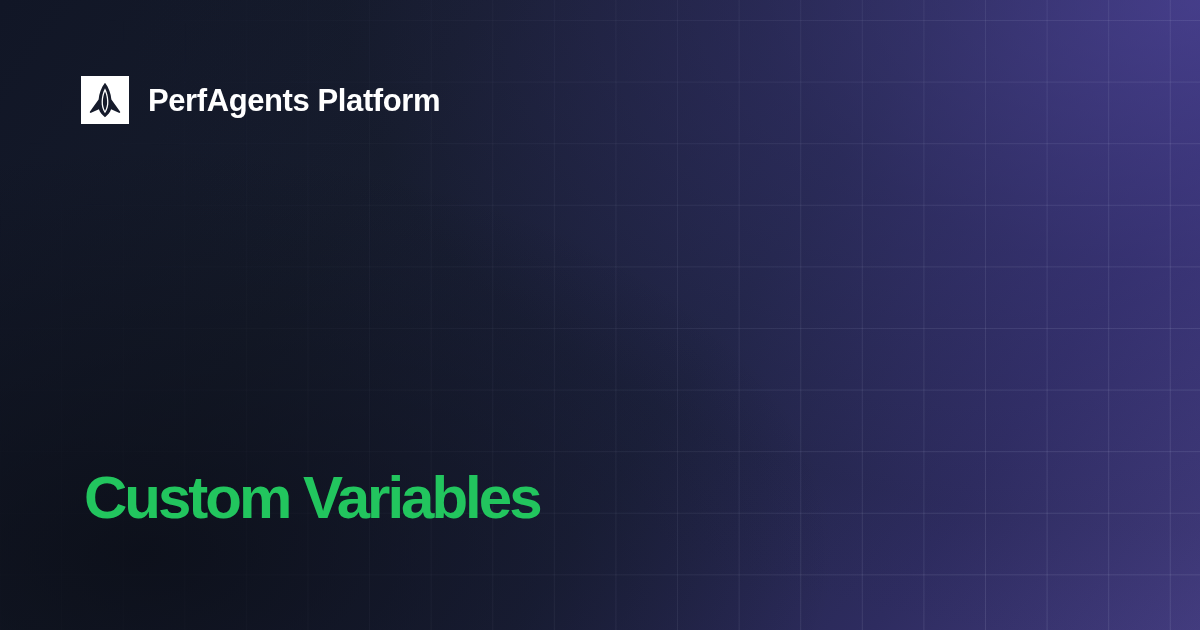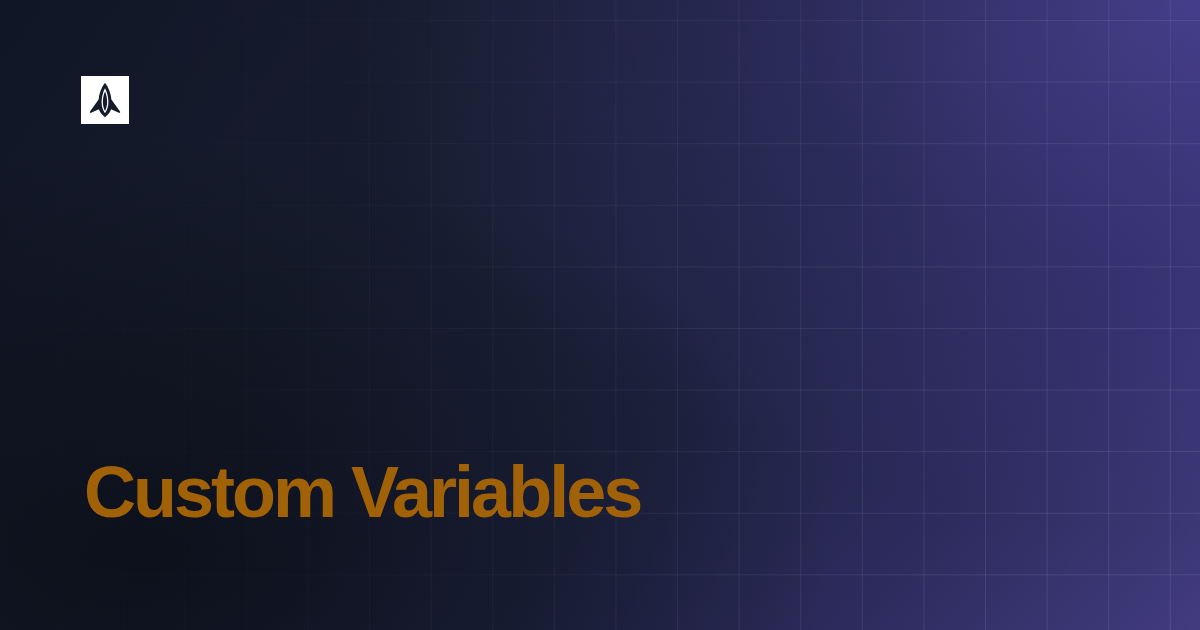--- a/index.html
+++ b/index.html
@@ -74,23 +74,23 @@
   }
 
   
   .hero {
     position: absolute;
     left: 84px;
     bottom: 76px;
     right: 80px;
   }
   .hero-title {
-    font-size: 72px;
+    font-size: 60px;
     font-weight: bold;
-    color: #a16207;
+    color: #22c55e;
     letter-spacing: -3px;
     line-height: 1.0;
     margin: 0 0 26px 0;
     white-space: nowrap;
   }
   .hero-subtitle {
     font-size: 33px;
     font-weight: normal;
     color: #f4f5fa;
     letter-spacing: -0.2px;
@@ -110,19 +110,20 @@
   <div class="bg-vignette"></div>
 
   <div class="brand">
     <div class="brand-mark">
       <svg width="34" height="36" viewBox="0 0 34 36" aria-hidden="true">
         <path d="M17 0.8 C13.2 5.6 11.2 11.4 10.6 17.6 L2.0 29.4 C1.4 30.2 2.2 31.2 3.1 30.8 L10.9 27.3 C11.9 30.2 13.9 32.9 17 35.2 C20.1 32.9 22.1 30.2 23.1 27.3 L30.9 30.8 C31.8 31.2 32.6 30.2 32.0 29.4 L23.4 17.6 C22.8 11.4 20.8 5.6 17 0.8 Z" fill="#161b2b"></path>
         <path d="M17 6.2 C14.9 10.1 13.8 14.6 13.6 19.3 C13.4 23.6 14.5 27.6 17 31.3 C19.5 27.6 20.6 23.6 20.4 19.3 C20.2 14.6 19.1 10.1 17 6.2 Z" fill="#ffffff"></path>
         <path d="M17 9.6 C15.7 12.6 15.0 16.0 14.9 19.5 C14.8 22.8 15.5 25.9 17 28.9 C18.5 25.9 19.2 22.8 19.1 19.5 C19.0 16.0 18.3 12.6 17 9.6 Z" fill="#161b2b"></path>
       </svg>
     </div>
+    <div class="brand-name">PerfAgents Platform</div>
   </div>
 
   <div class="hero">
     <h1 class="hero-title">Custom Variables</h1>
   </div>
 
 </div>
 
 </body></html>

